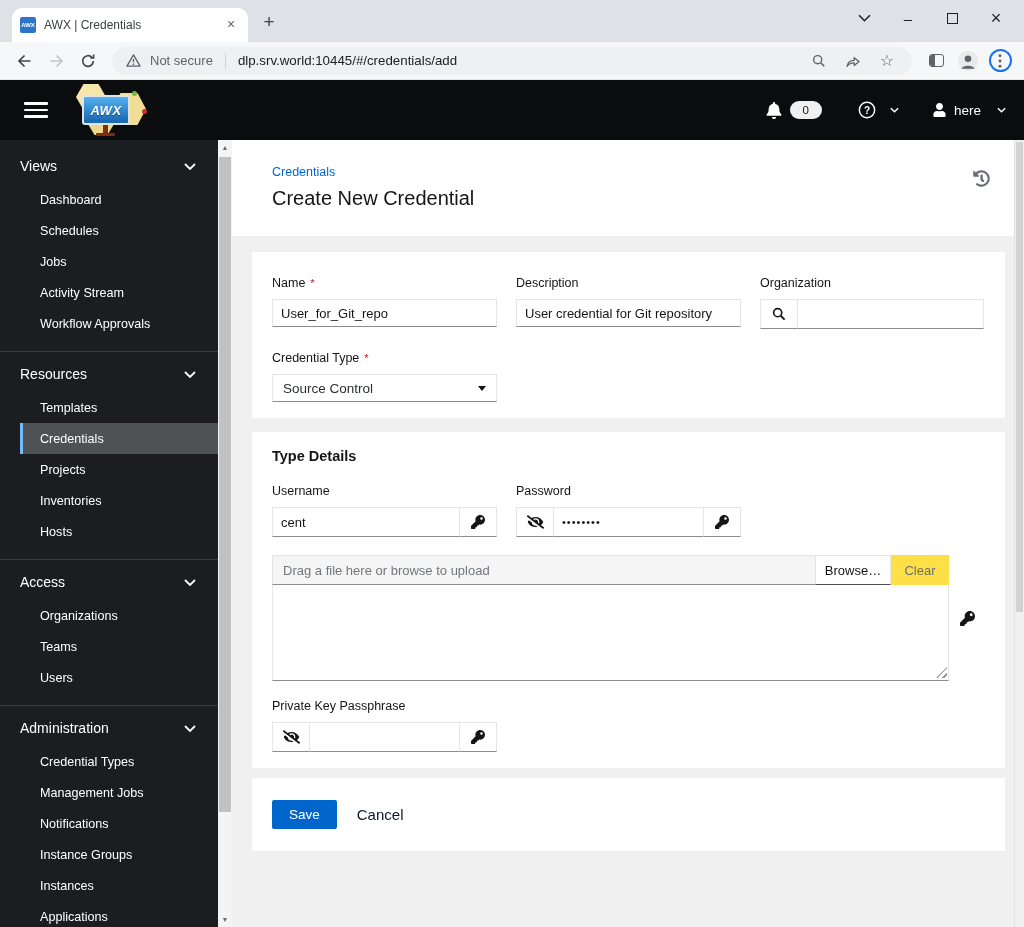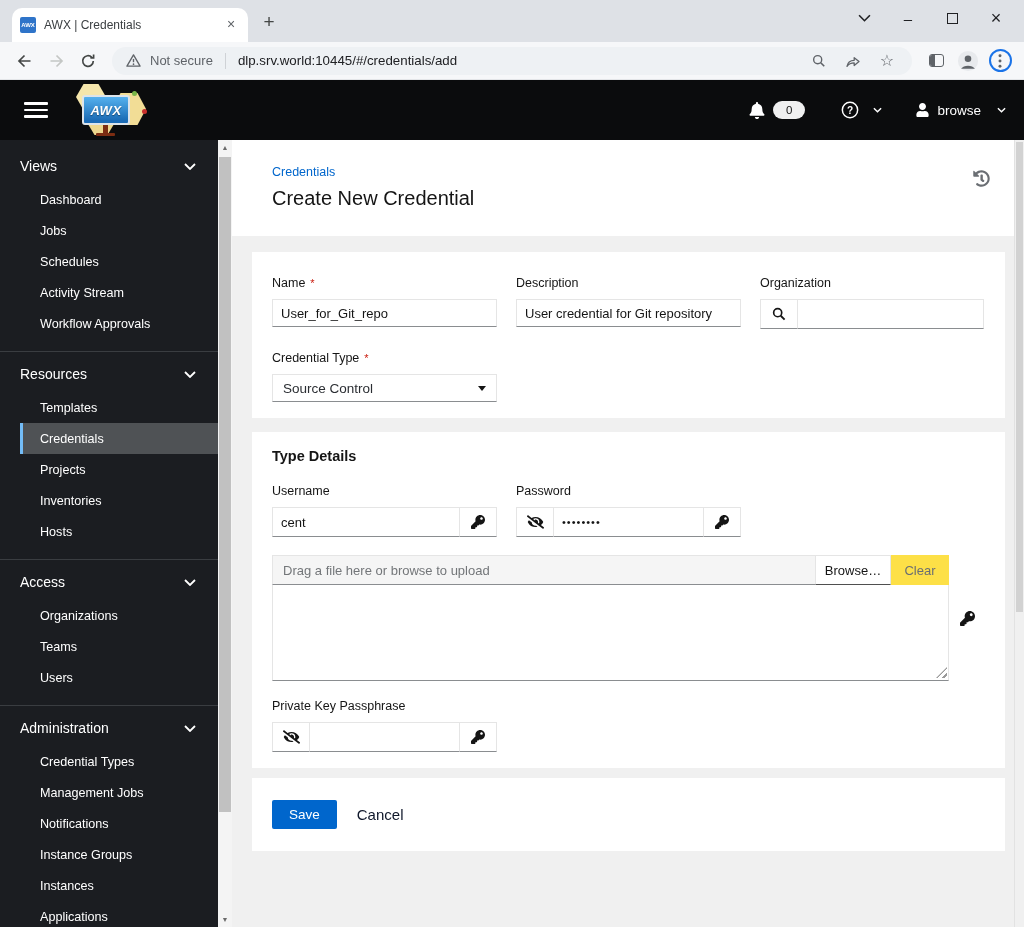--- a/index.html
+++ b/index.html
@@ -263,43 +263,43 @@
       <span class="icon-btn" style="margin-left:14px;">
         <svg width="9" height="6" viewBox="0 0 10 6">
             <path d="M1 1l4 4 4-4" fill="none" stroke="#fff" stroke-width="1.6"></path>
           </svg>
       </span>
       <button class="icon-btn" style="margin-left:34px;">
         <svg width="13" height="14" viewBox="0 0 448 512" fill="#fff">
             <path d="M224 256c70.7 0 128-57.3 128-128S294.7 0 224 0 96 57.3 96 128s57.3 128 128 128zm89.6 32h-16.7c-22.2 10.2-46.9 16-72.9 16s-50.6-5.8-72.9-16h-16.7C60.2 288 0 348.2 0 422.4V464c0 26.5 21.5 48 48 48h352c26.5 0 48-21.5 48-48v-41.6c0-74.2-60.2-134.4-134.4-134.4z"></path>
           </svg>
       </button>
-      <span class="nav-user">browse</span>
+      <span class="nav-user">here</span>
       <span class="icon-btn" style="margin-left:6px;">
         <svg width="9" height="6" viewBox="0 0 10 6">
             <path d="M1 1l4 4 4-4" fill="none" stroke="#fff" stroke-width="1.6"></path>
           </svg>
       </span>
     </div>
   </div>
 
   <div class="bodywrap">
 
     <nav class="sidebar">
       <div class="sb-group">
         <div class="sb-group-head">
           <span class="sb-group-label">Views</span>
           <svg width="12" height="7" viewBox="0 0 12 7">
               <path d="M1 1l5 5 5-5" fill="none" stroke="#fff" stroke-width="1.8"></path>
             </svg>
         </div>
         <div class="sb-items">
           <div class="sb-item">Dashboard</div>
+          <div class="sb-item">Schedules</div>
           <div class="sb-item">Jobs</div>
-          <div class="sb-item">Schedules</div>
           <div class="sb-item">Activity Stream</div>
           <div class="sb-item">Workflow Approvals</div>
         </div>
       </div>
       <div class="sb-divider"></div>
 
       <div class="sb-group">
         <div class="sb-group-head">
           <span class="sb-group-label">Resources</span>
           <svg width="12" height="7" viewBox="0 0 12 7">

